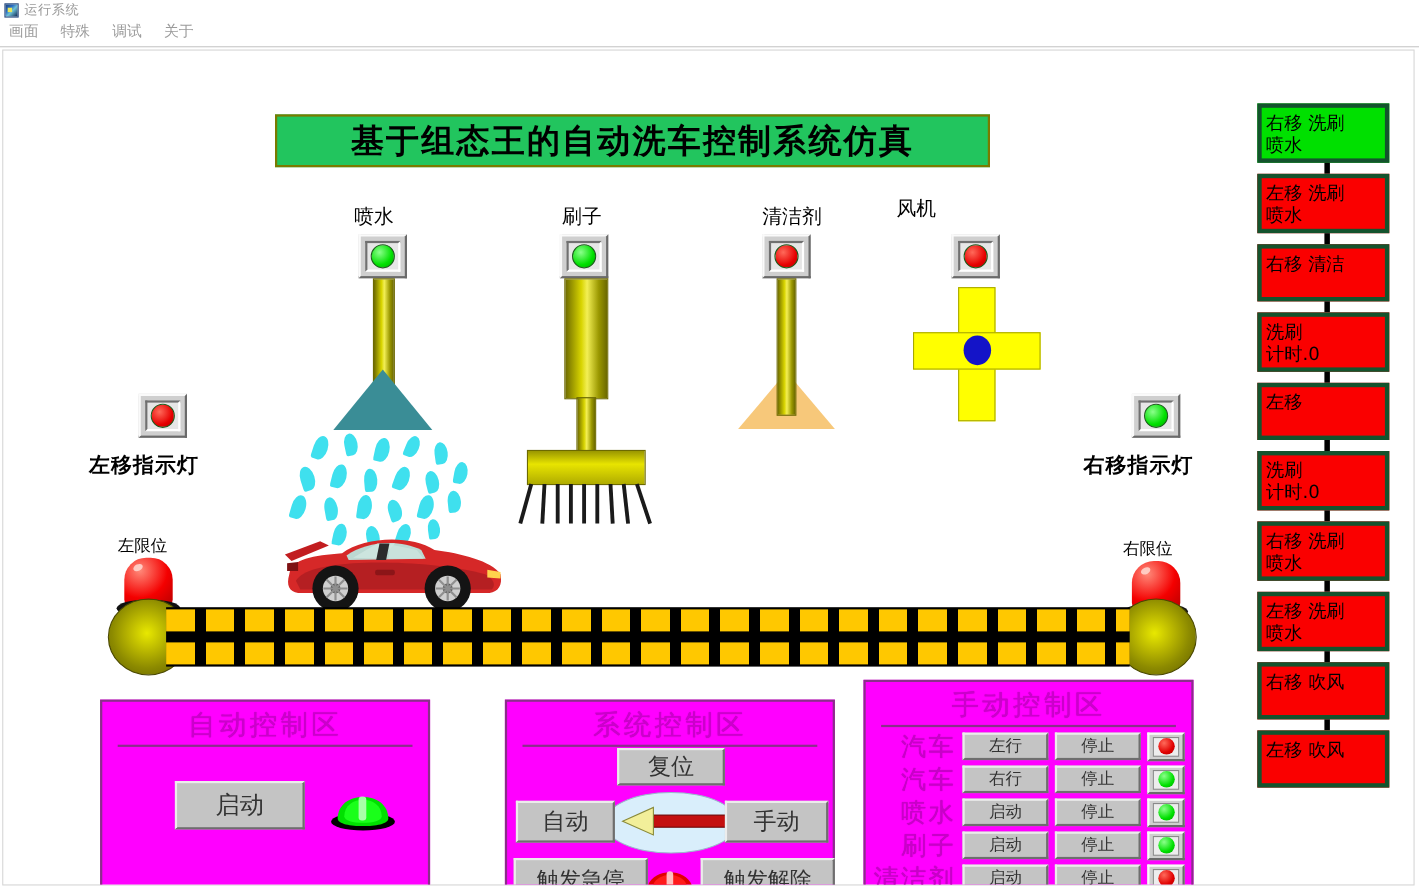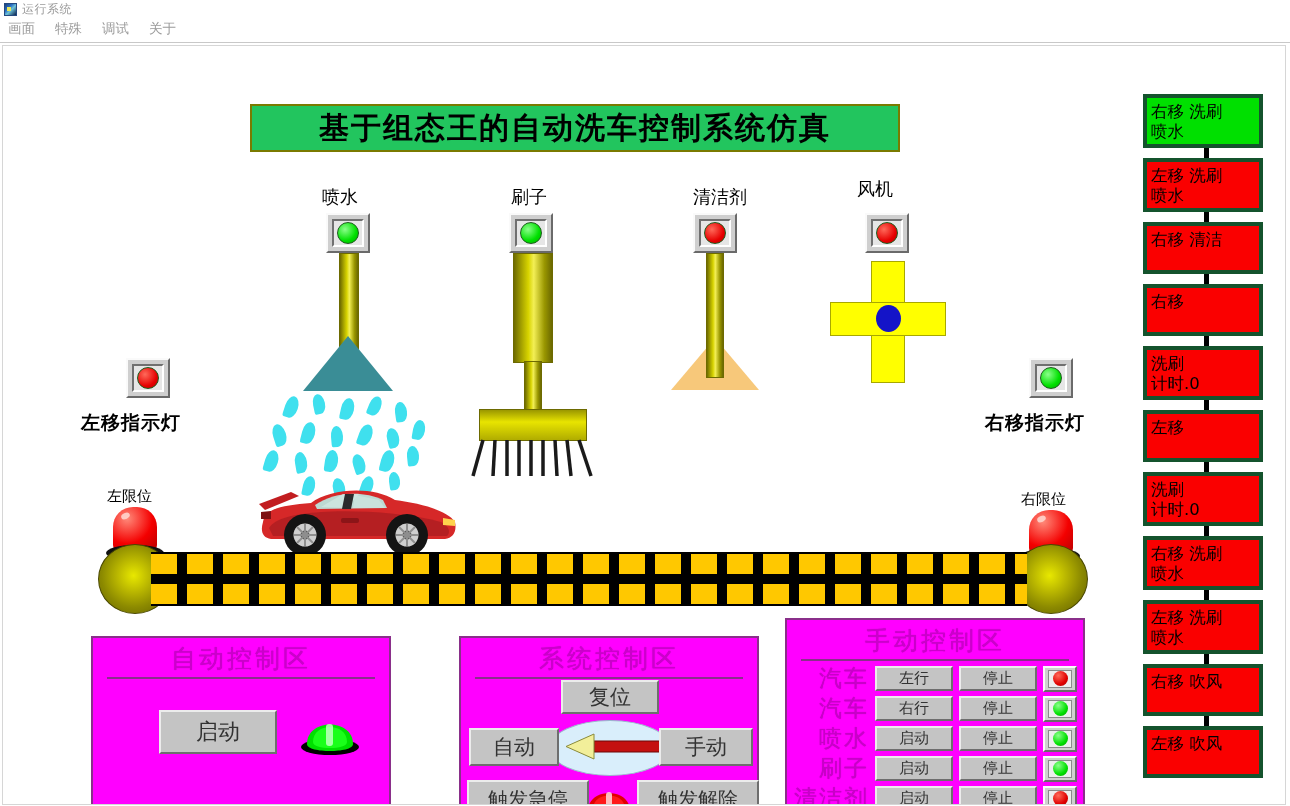--- a/index.html
+++ b/index.html
@@ -202,21 +202,21 @@
 
   <div class="dev-label" style="left:690px;top:139px;">清洁剂</div>
   <div class="lamp-box" style="left:690px;top:167px;">
     <div class="inner">
           <div class="lamp red"></div>
         </div>
   </div>
   <div class="pole" style="left:703px;top:207px;width:18px;height:125px;z-index:3;"></div>
   <div style="position:absolute;left:668px;top:292px;width:0;height:0;border-left:44px solid transparent;border-right:44px solid transparent;border-bottom:52px solid #f7c87a;z-index:2;"></div>
 
-  <div class="dev-label" style="left:854px;top:131px;">风机</div>
+  <div class="dev-label" style="left:812px;top:131px;">风机</div>
   <div class="lamp-box" style="left:862px;top:167px;">
     <div class="inner">
           <div class="lamp red"></div>
         </div>
   </div>
   <div style="position:absolute;left:868px;top:215px;width:34px;height:122px;background:#ffff00;border:1px solid #a8a800;box-sizing:border-box;"></div>
   <div style="position:absolute;left:827px;top:256px;width:116px;height:34px;background:#ffff00;border:1px solid #a8a800;box-sizing:border-box;"></div>
   <div style="position:absolute;left:873px;top:259px;width:25px;height:27px;border-radius:50%;background:#1414c8;"></div>
 
   <div class="lamp-box" style="left:123px;top:312px;">
@@ -397,24 +397,20 @@
     <div class="status-wrap">
       <div class="status-box red">左移    洗刷
 喷水</div>
       <div class="connector"></div>
     </div>
     <div class="status-wrap">
       <div class="status-box red">右移    清洁</div>
       <div class="connector"></div>
     </div>
     <div class="status-wrap">
-      <div class="status-box red">    右移</div>
-      <div class="connector"></div>
-    </div>
-    <div class="status-wrap">
       <div class="status-box red">   洗刷
 计时.0</div>
       <div class="connector"></div>
     </div>
     <div class="status-wrap">
       <div class="status-box red">    左移</div>
       <div class="connector"></div>
     </div>
     <div class="status-wrap">
       <div class="status-box red">   洗刷

